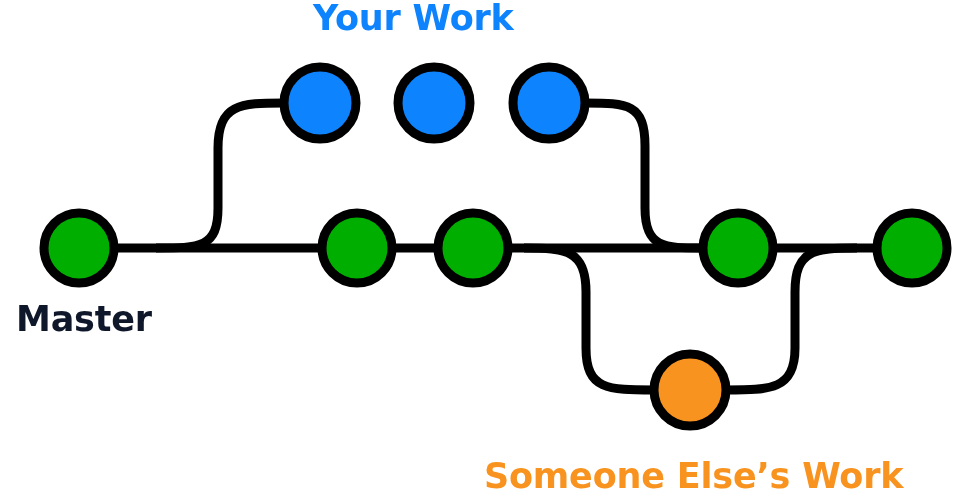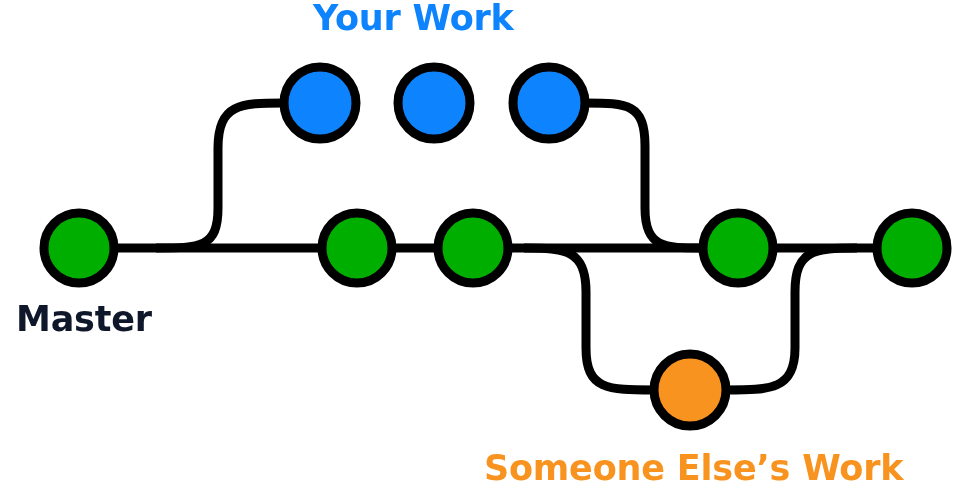--- a/index.html
+++ b/index.html
@@ -100,15 +100,15 @@
 
       <circle class="node-ring" cy="390" r="36" fill="#F8931F" stroke="#000000" cx="690" stroke-width="9"></circle>
 
     </g>
   </svg>
 
   <div class="branch-label" id="label-your-work" style="color: rgb(13, 131, 253); font-size: 35px;">Your Work</div>
 
   <div class="branch-label" id="label-master" style="color: #0f172a; font-size: 35px;">Master</div>
 
-  <div class="branch-label" id="label-someone-else" style="color: rgb(248, 147, 31); font-size: 35px;">Someone Else’s Work</div>
+  <div class="branch-label" id="label-someone-else" style="color: rgb(248, 147, 31); font-size: 35px; margin-top: 8px;">Someone Else’s Work</div>
 
 </div>
 
 </body></html>

